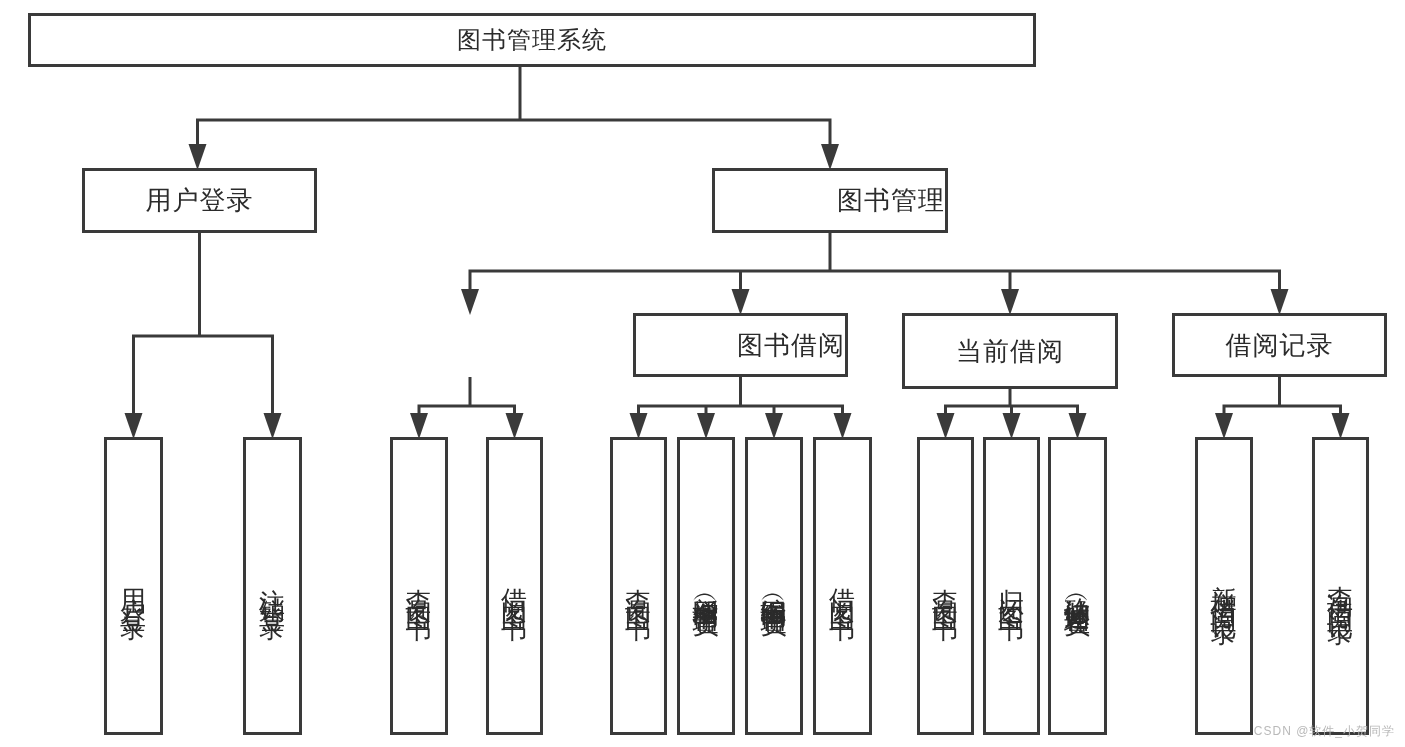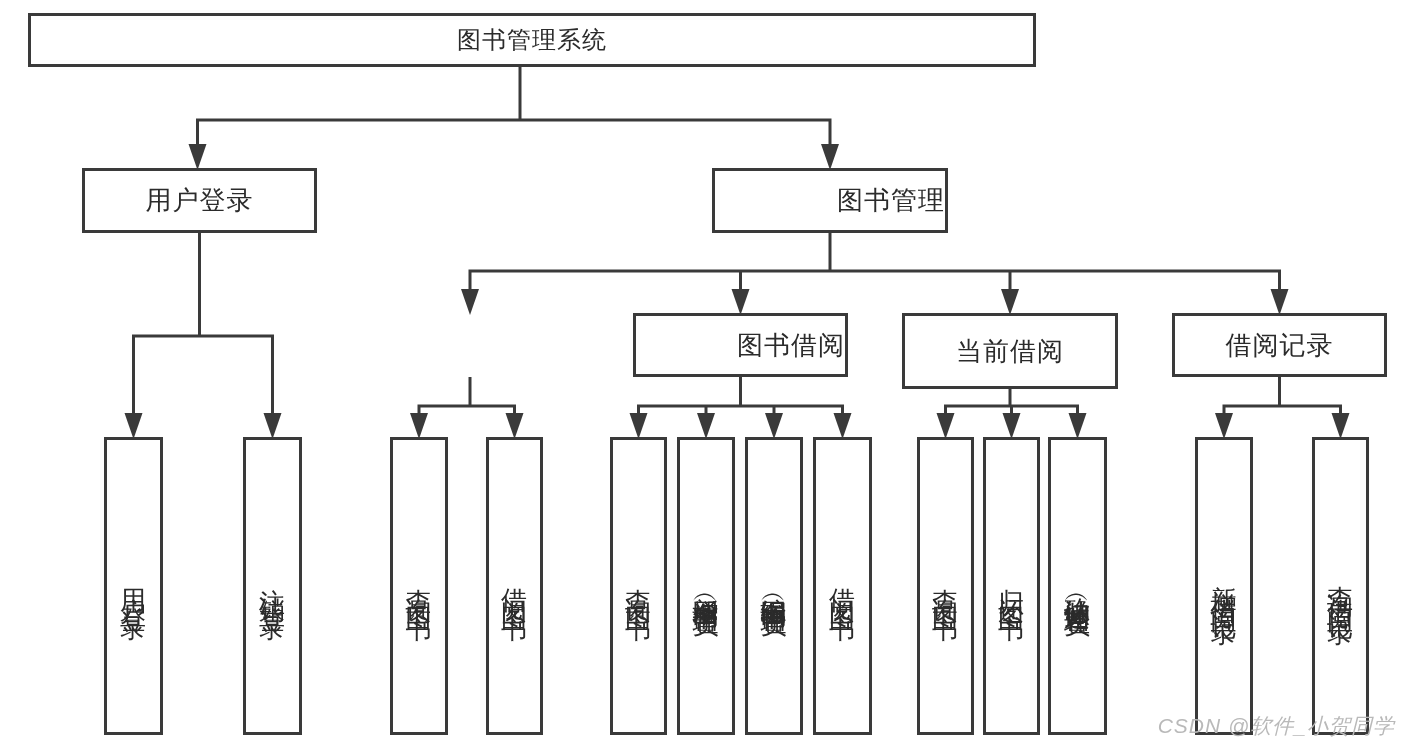--- a/index.html
+++ b/index.html
@@ -29,25 +29,24 @@
     letter-spacing:9px;
     line-height:1;
     color:#2b2b2b;
   }
   .leaf-text.tight{letter-spacing:2px;}
   .leaf-text.mid{letter-spacing:7px;}
   svg.connectors{position:absolute;left:0;top:0;}
   .watermark{
     position:absolute;
     right:10px;bottom:7px;
-    font-size:21px;
+    font-size:12px;
     color:#b9b9b9;
     letter-spacing:1px;
     white-space:nowrap;
-    font-style:italic;
   }
 </style>
 </head>
 <body>
 
 <div class="canvas">
 
   <svg class="connectors" width="1405" height="747" viewBox="0 0 1405 747">
     <g stroke="#3a3a3a" stroke-width="3" fill="none">
 

